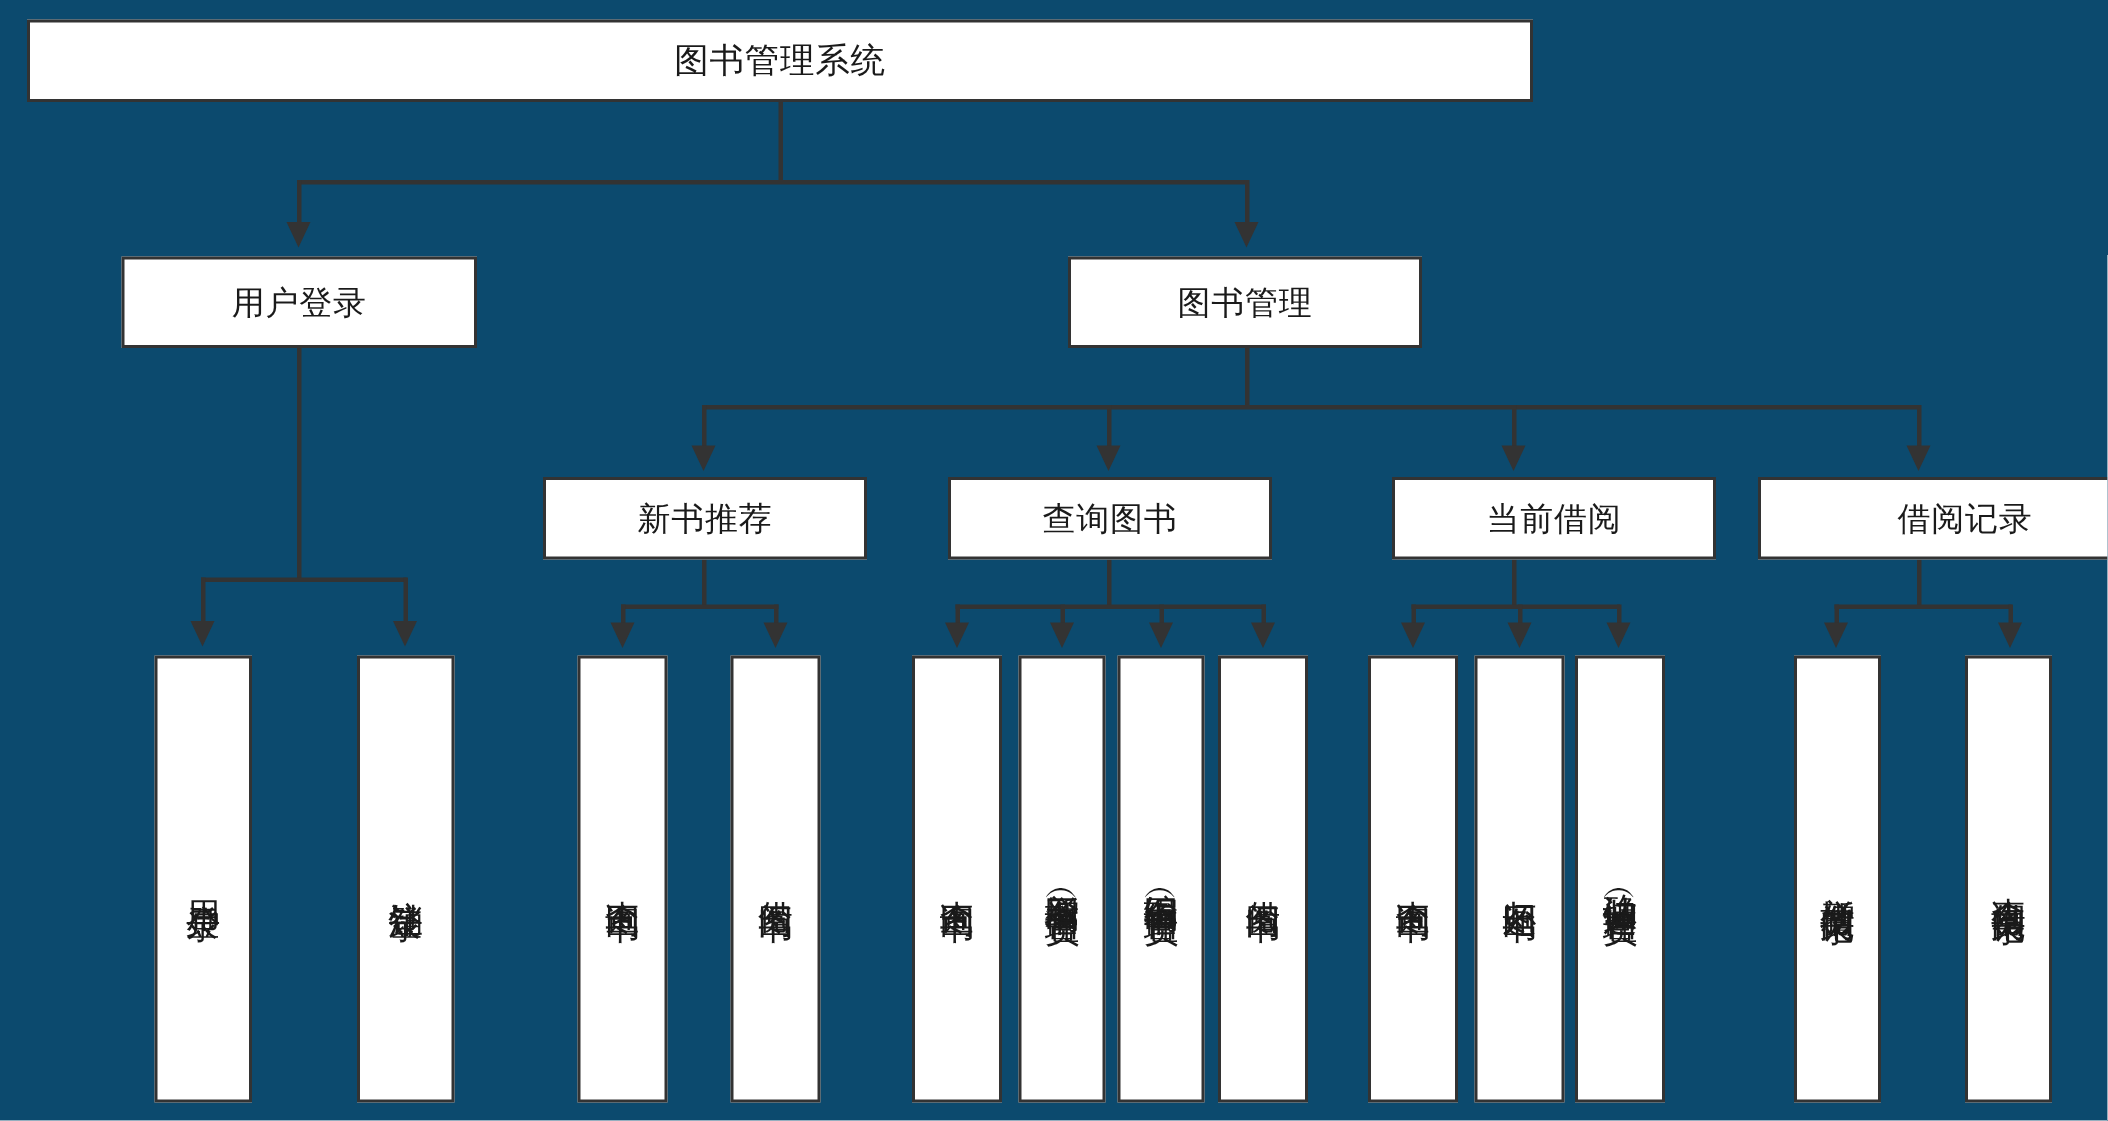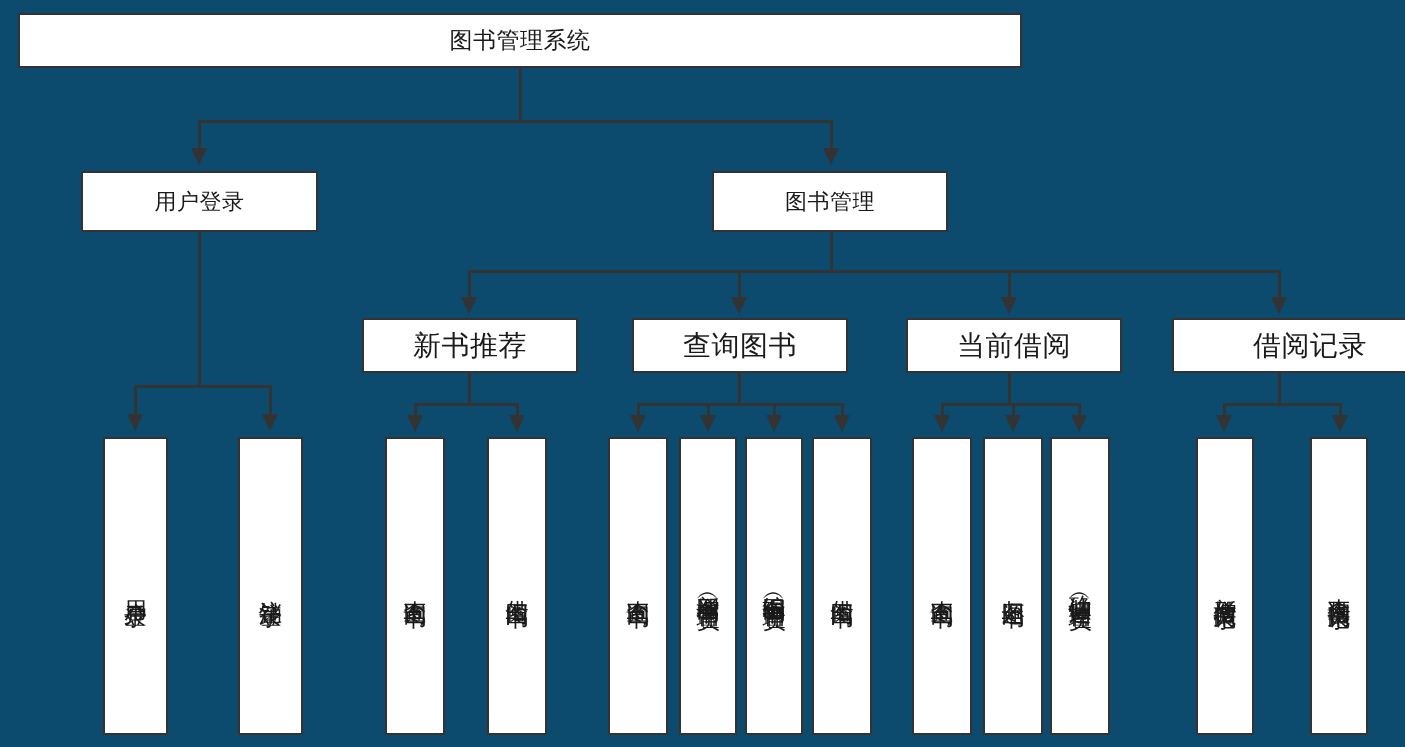--- a/index.html
+++ b/index.html
@@ -34,21 +34,21 @@
     font-size: 22px;
     line-height: 1.05;
     color: #1a1a1a;
     letter-spacing: 0.5px;
     white-space: nowrap;
     text-align: center;
   }
   
   .node.root .label { font-size: 23px; }
   .node.level2 .label { font-size: 22px; }
-  .node.level3 .label { font-size: 28px; }
+  .node.level3 .label { font-size: 22px; }
 
   
   .node.leaf {
     align-items: center;
     justify-content: center;
   }
   .node.leaf .label {
     writing-mode: vertical-rl;
     text-orientation: upright;
     font-size: 23px;
@@ -162,21 +162,21 @@
   <div class="node level2" style="left:712px; top:171px; width:236px; height:61px;">
     <span class="label">图书管理</span>
   </div>
 
   <div class="node level3" style="left:362px; top:318px; width:216px; height:55px;">
     <span class="label">新书推荐</span>
   </div>
   <div class="node level3" style="left:632px; top:318px; width:216px; height:55px;">
     <span class="label">查询图书</span>
   </div>
-  <div class="node level3" style="left:906px; top:318px; width:216px; height:55px;">
+  <div class="node level3" style="left:928px; top:318px; width:216px; height:55px;">
     <span class="label">当前借阅</span>
   </div>
   <div class="node level3" style="left:1172px; top:318px; width:248px; height:55px;padding-left:28px;">
     <span class="label">借阅记录</span>
   </div>
 
   <div class="node leaf" style="left:103px; top:437px; width:65px; height:298px;">
     <span class="label">用户登录</span>
   </div>
   <div class="node leaf" style="left:238px; top:437px; width:65px; height:298px;">

